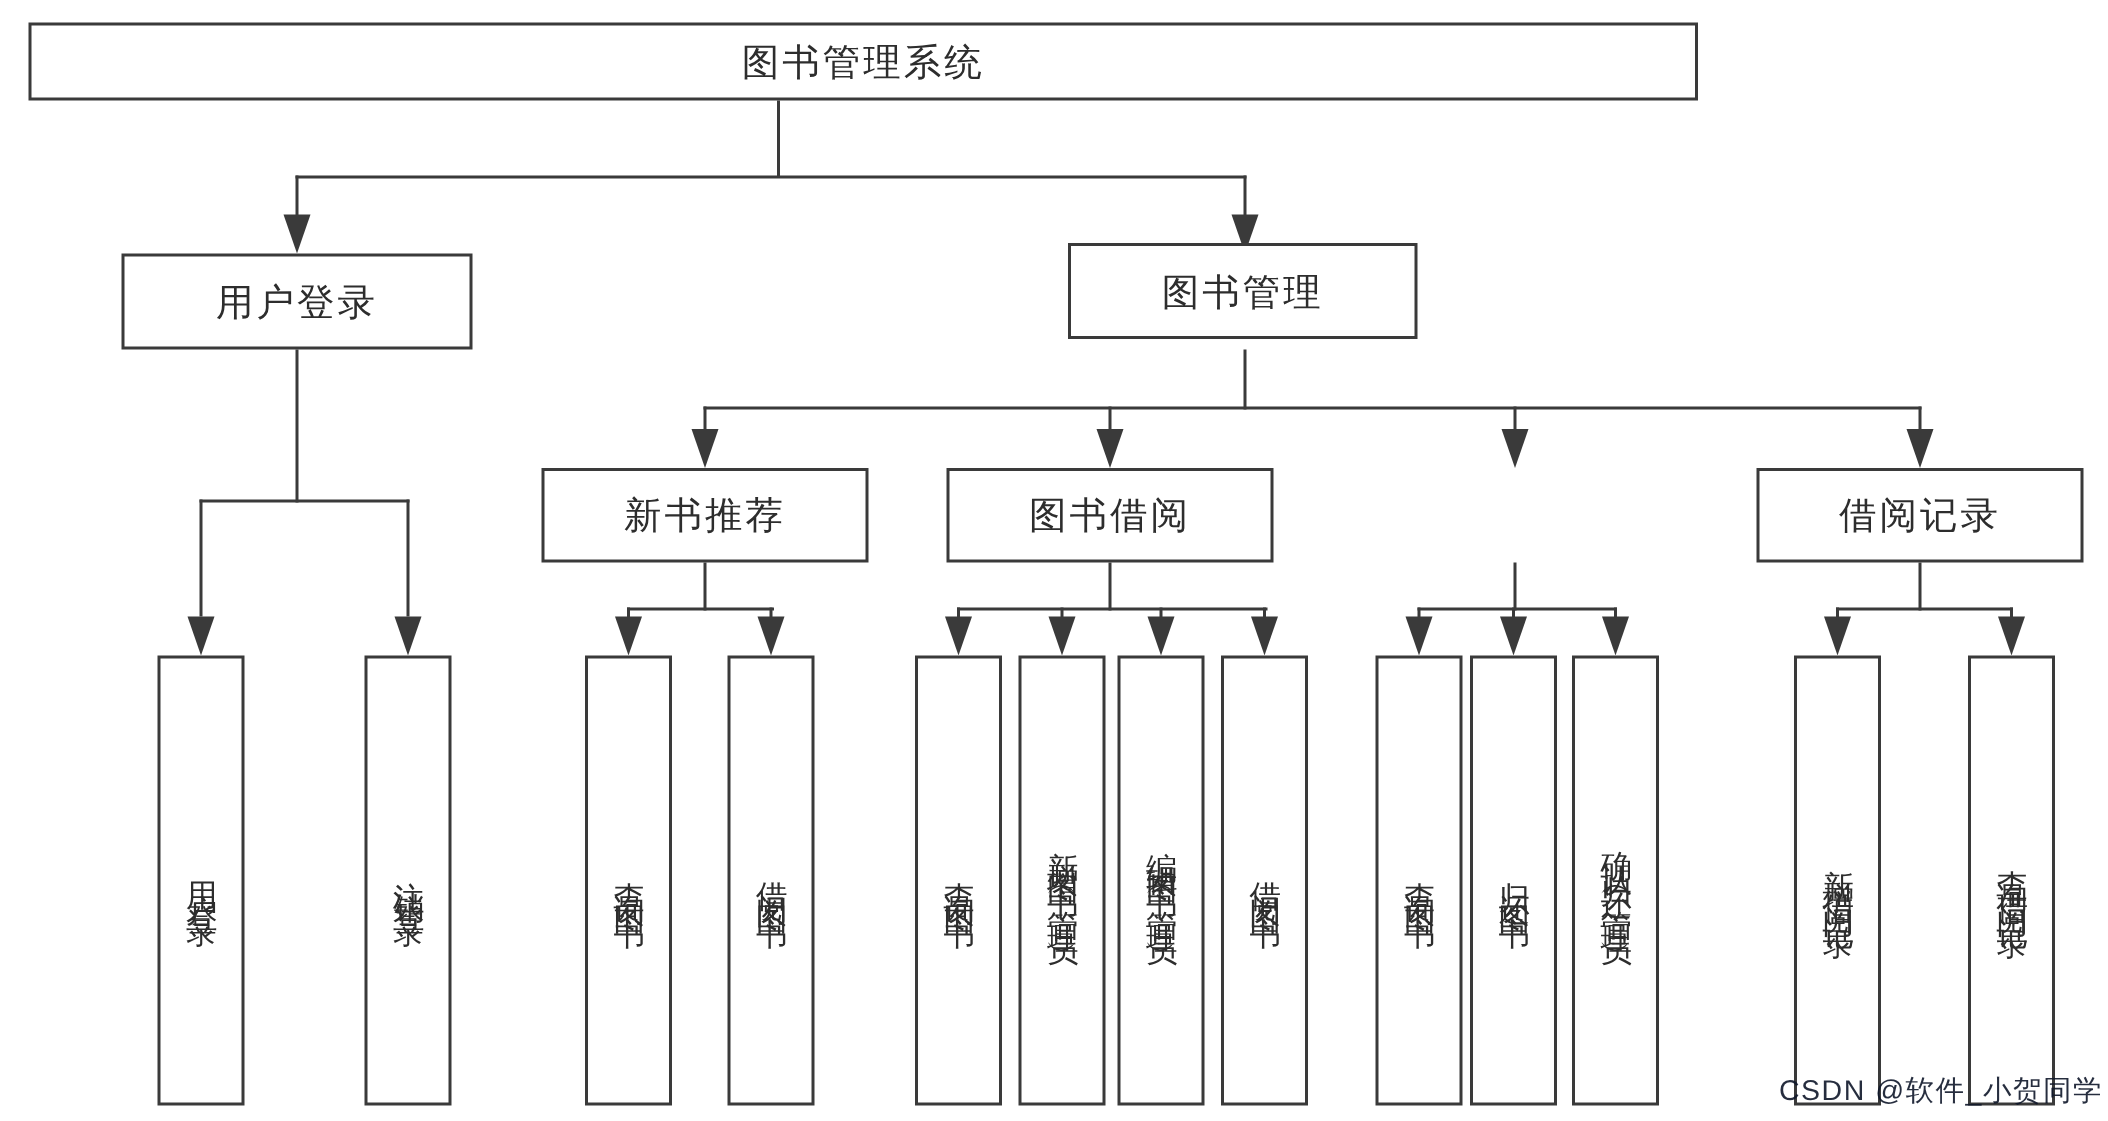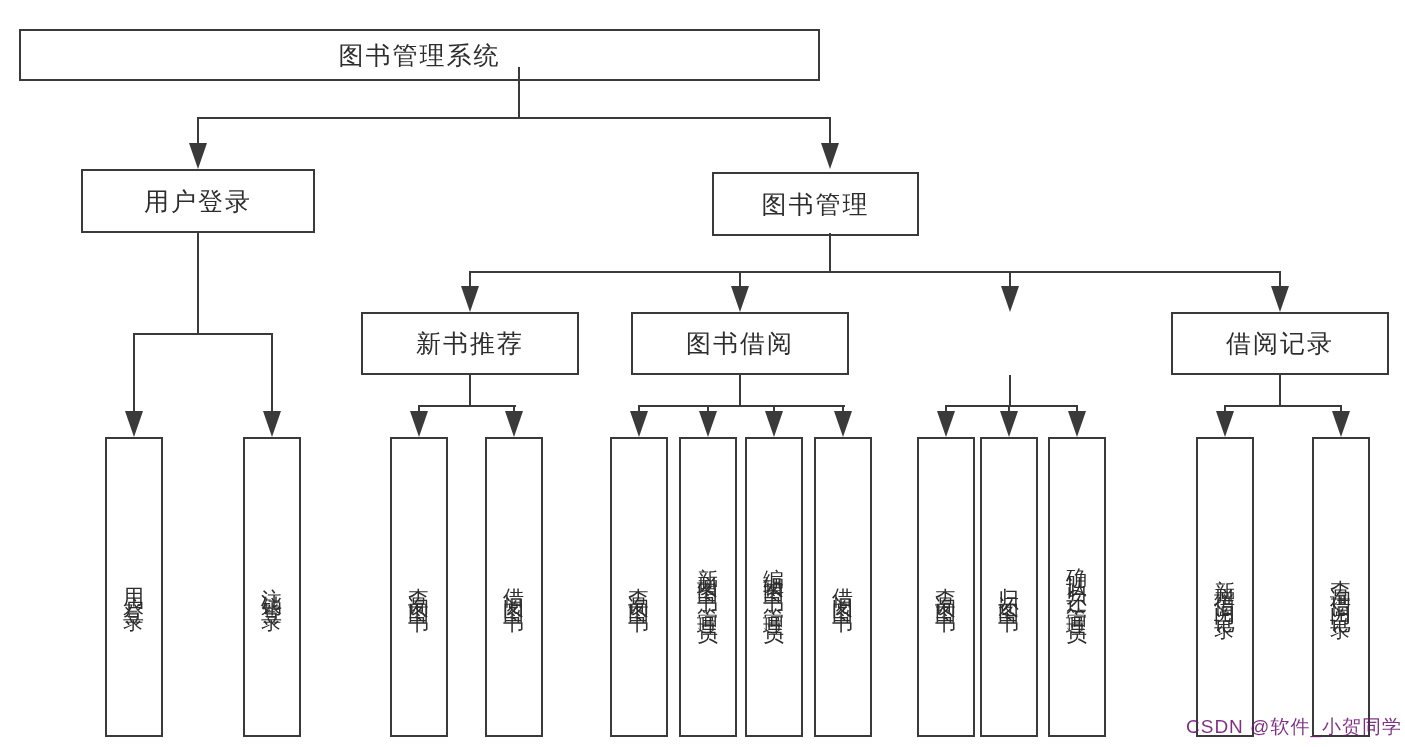--- a/index.html
+++ b/index.html
@@ -23,40 +23,40 @@
   .hline, .vline { position:absolute; background:#3a3a3a; }
   .hline { height:2px; }
   .vline { width:2px; }
   .arrow {
     position:absolute; width:0; height:0;
     border-left:9px solid transparent; border-right:9px solid transparent;
     border-top:26px solid #3a3a3a;
   }
   .watermark {
     position:absolute; left:1186px; top:714px;
-    color:#701a75; font-size:19px; letter-spacing:1px; opacity:0.9;
+    color:#0f172a; font-size:19px; letter-spacing:1px; opacity:0.9;
     white-space:nowrap;
   }
 </style>
 </head>
 <body>
 
 <div class="stage">
 
-  <div class="node h" style="left:19px;top:29px;width:801px;height:52px">图书管理系统</div>
+  <div class="node h" style="left:19px;top:15px;width:1113px;height:52px">图书管理系统</div>
 
   <div class="vline" style="left:518px;top:67px;height:51px"></div>
   <div class="hline" style="left:197px;top:117px;width:634px"></div>
   <div class="vline" style="left:197px;top:117px;height:28px"></div>
   <div class="vline" style="left:829px;top:117px;height:28px"></div>
   <div class="arrow" style="left:189px;top:143px"></div>
   <div class="arrow" style="left:821px;top:143px"></div>
 
   <div class="node h" style="left:81px;top:169px;width:234px;height:64px">用户登录</div>
-  <div class="node h" style="left:712px;top:172px;width:207px;height:64px">图书管理</div>
+  <div class="node h" style="left:712px;top:162px;width:233px;height:64px">图书管理</div>
 
   <div class="vline" style="left:197px;top:233px;height:102px"></div>
   <div class="hline" style="left:133px;top:333px;width:140px"></div>
   <div class="vline" style="left:133px;top:333px;height:78px"></div>
   <div class="vline" style="left:271px;top:333px;height:78px"></div>
   <div class="arrow" style="left:125px;top:411px"></div>
   <div class="arrow" style="left:263px;top:411px"></div>
 
   <div class="vline" style="left:829px;top:233px;height:40px"></div>
   <div class="hline" style="left:469px;top:271px;width:812px"></div>

